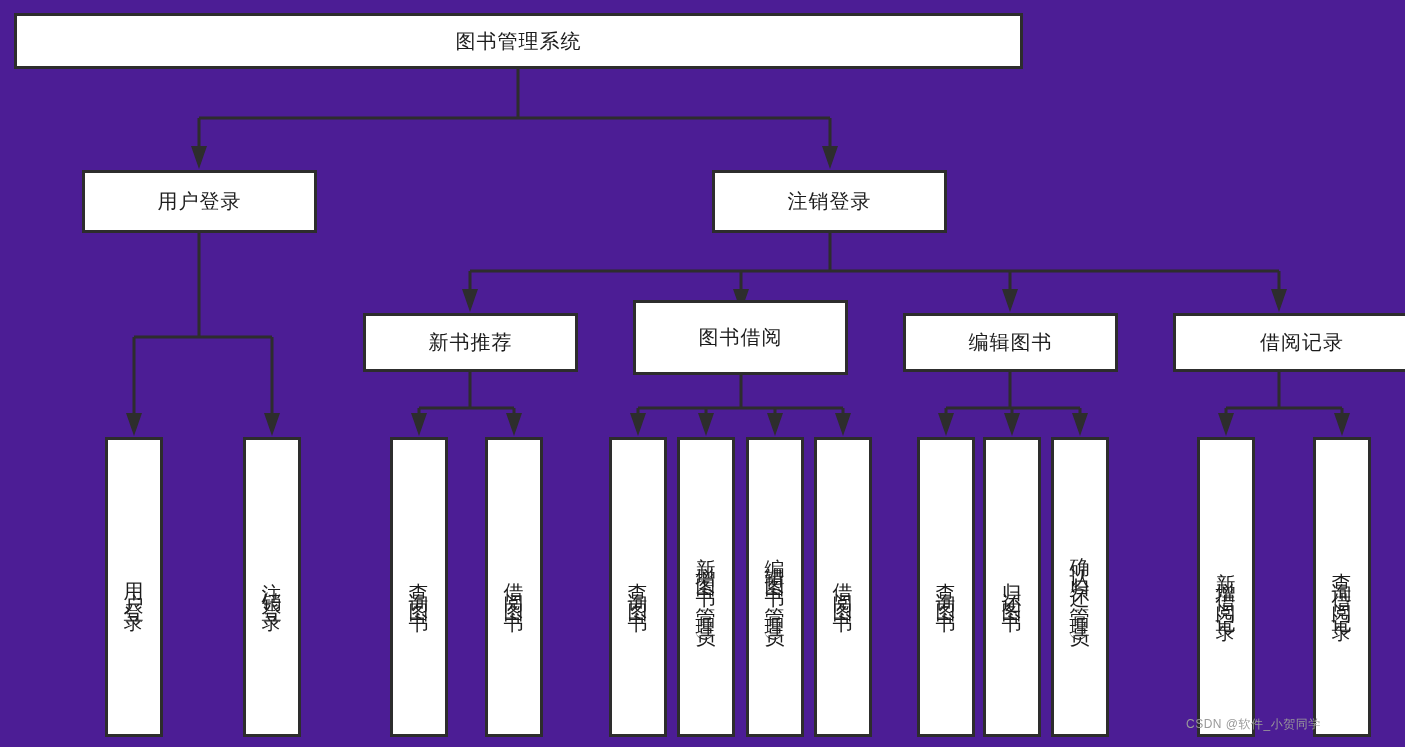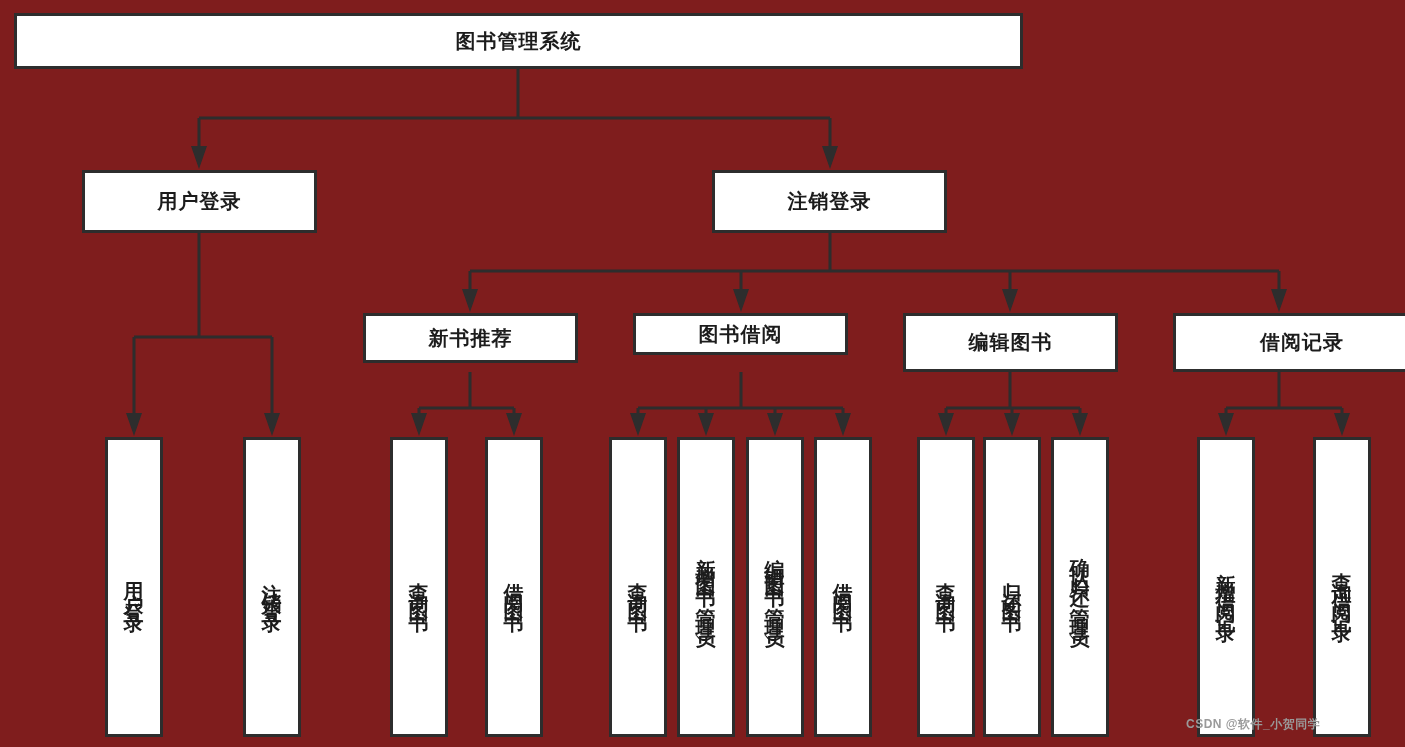--- a/index.html
+++ b/index.html
@@ -5,23 +5,22 @@
   html, body {
     margin: 0;
     padding: 0;
     background: #ffffff;
     font-family: "Liberation Sans", "DejaVu Sans", sans-serif;
   }
   .canvas {
     position: relative;
     width: 1405px;
     height: 747px;
-    background: #7f1d1d;
+    background: #4c1d95;
     overflow: hidden;
-    font-weight: bold;
   }
   .connectors {
     position: absolute;
     left: 0;
     top: 0;
     pointer-events: none;
   }
   .box {
     position: absolute;
     box-sizing: border-box;
@@ -111,24 +110,24 @@
     <span class="hlabel">图书管理系统</span>
   </div>
 
   <div class="box" style="left:82px; top:170px; width:235px; height:63px;">
     <span class="hlabel">用户登录</span>
   </div>
   <div class="box" style="left:712px; top:170px; width:235px; height:63px;">
     <span class="hlabel">注销登录</span>
   </div>
 
-  <div class="box" style="left:363px; top:313px; width:215px; height:50px;">
+  <div class="box" style="left:363px; top:313px; width:215px; height:59px;">
     <span class="hlabel">新书推荐</span>
   </div>
-  <div class="box" style="left:633px; top:313px; width:215px; height:42px;">
+  <div class="box" style="left:633px; top:300px; width:215px; height:75px;">
     <span class="hlabel">图书借阅</span>
   </div>
   <div class="box" style="left:903px; top:313px; width:215px; height:59px;">
     <span class="hlabel">编辑图书</span>
   </div>
   <div class="box" style="left:1173px; top:313px; width:258px; height:59px;">
     <span class="hlabel">借阅记录</span>
   </div>
 
   <div class="box vbox" style="left:105px; top:437px;">

